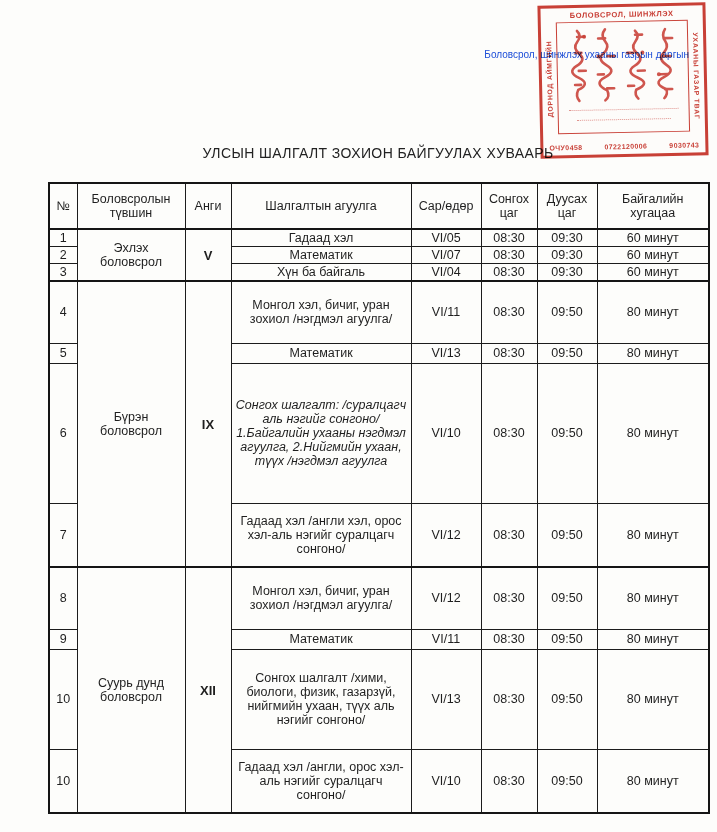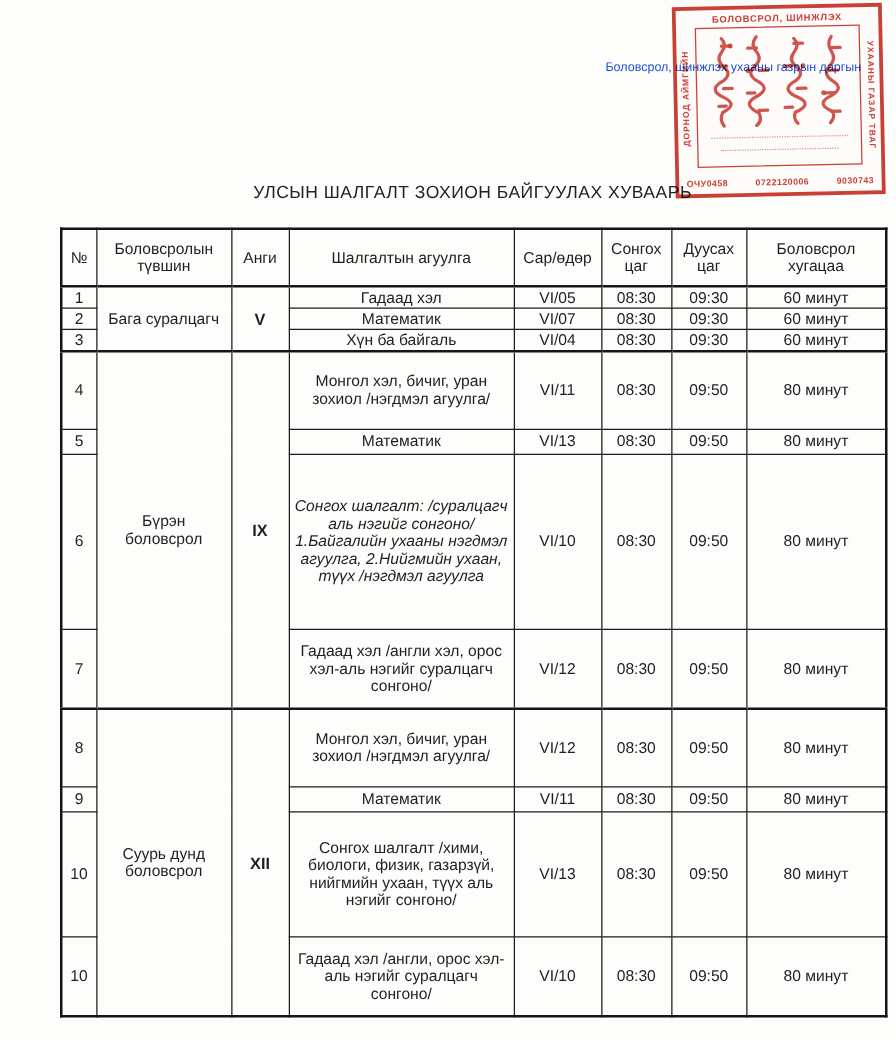--- a/index.html
+++ b/index.html
@@ -176,28 +176,28 @@
     </colgroup>
     <thead>
       <tr>
         <th>№</th>
         <th>Боловсролын түвшин</th>
         <th>Анги</th>
         <th>Шалгалтын агуулга</th>
         <th>Сар/өдөр</th>
         <th>Сонгох цаг</th>
         <th>Дуусах цаг</th>
-        <th>Боловсрол хугацаа</th>
+        <th>Байгалийн хугацаа</th>
       </tr>
     </thead>
     <tbody>
 
       <tr class="rh-s">
         <td>1</td>
-        <td rowspan="3">Бага суралцагч</td>
+        <td rowspan="3">Эхлэх боловсрол</td>
         <td rowspan="3" class="grade-cell">V</td>
         <td>Гадаад хэл</td>
         <td>VI/05</td>
         <td>08:30</td>
         <td>09:30</td>
         <td>60 минут</td>
       </tr>
       <tr class="rh-s">
         <td>2</td>
         <td>Математик</td>

